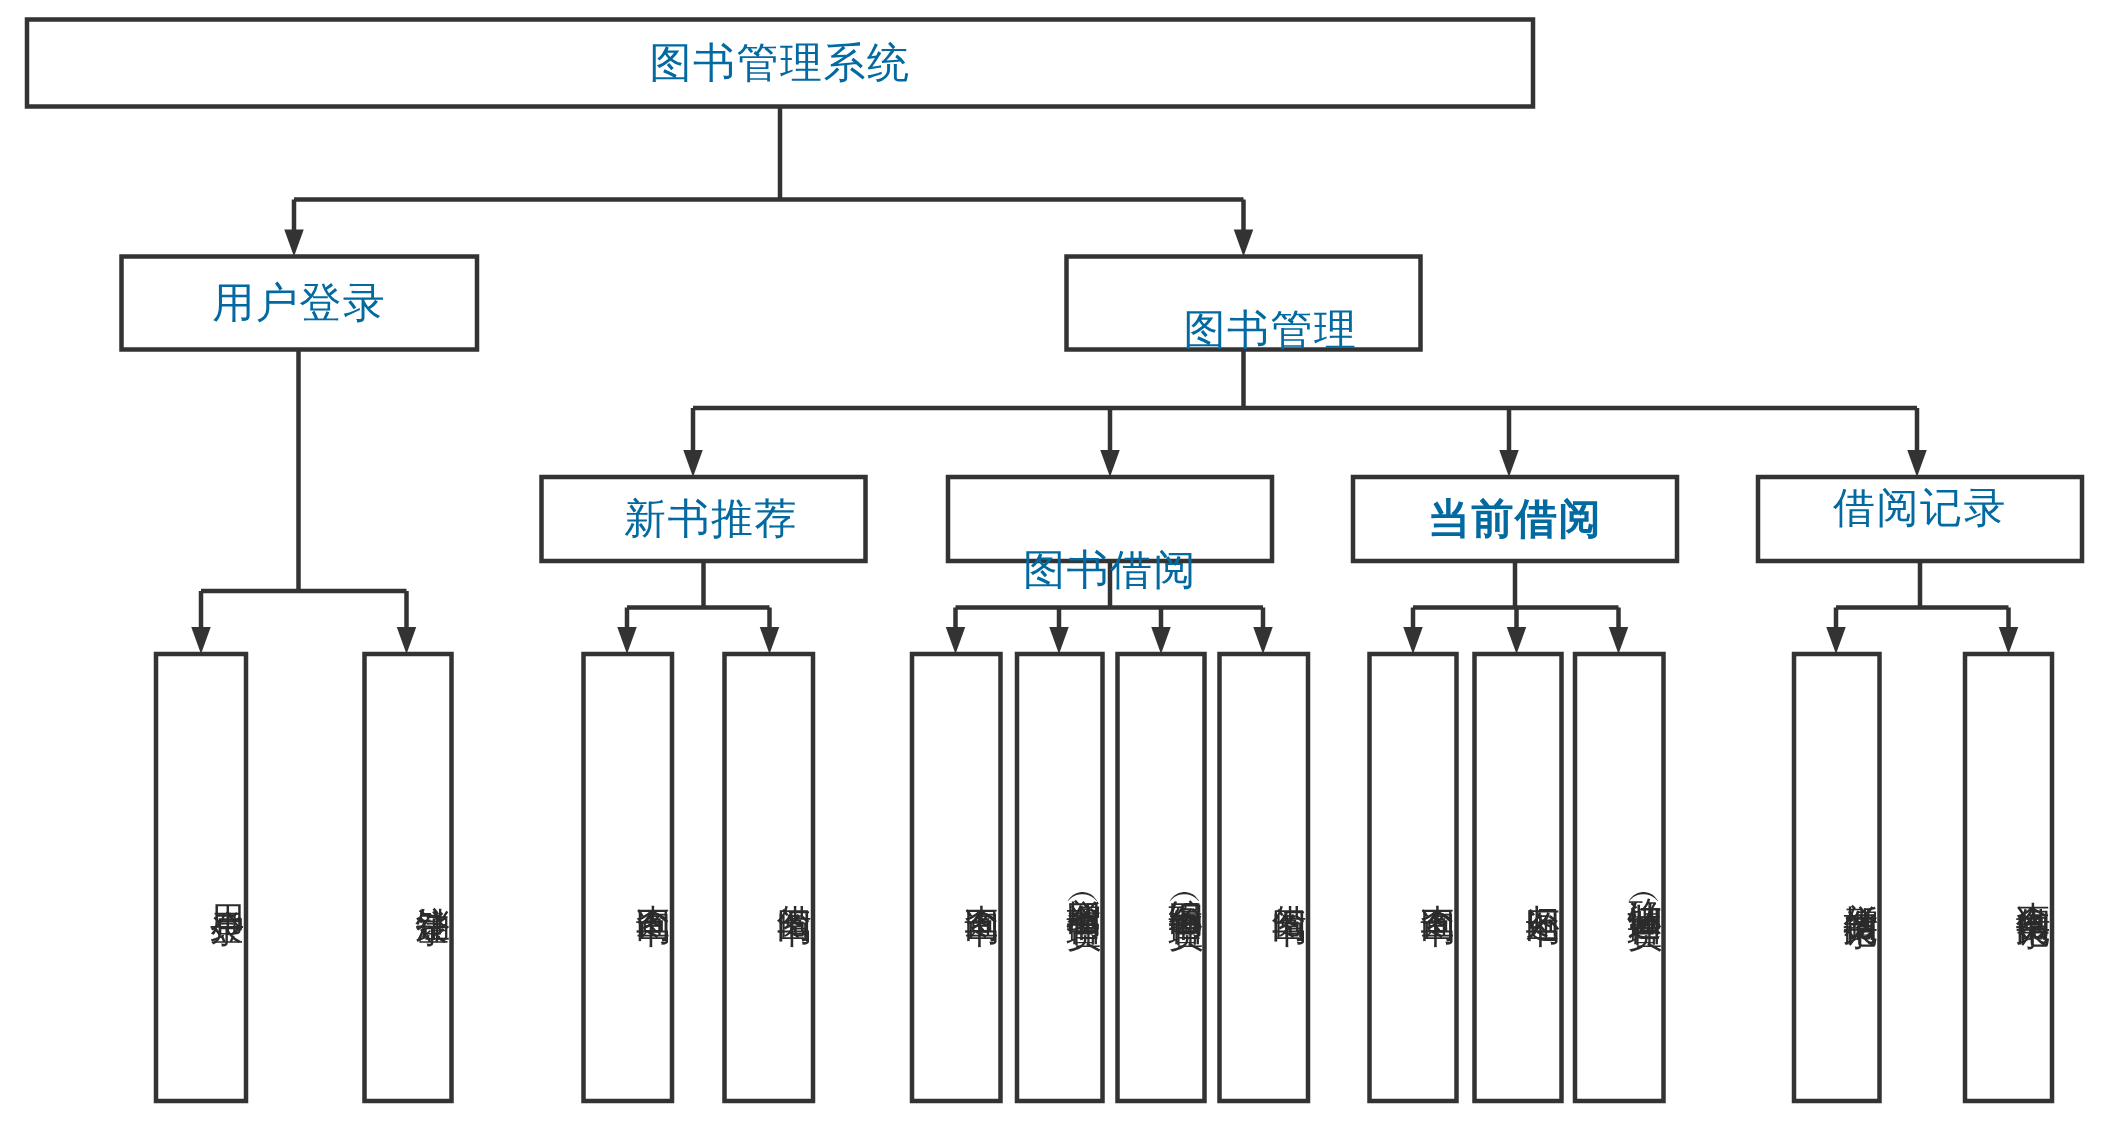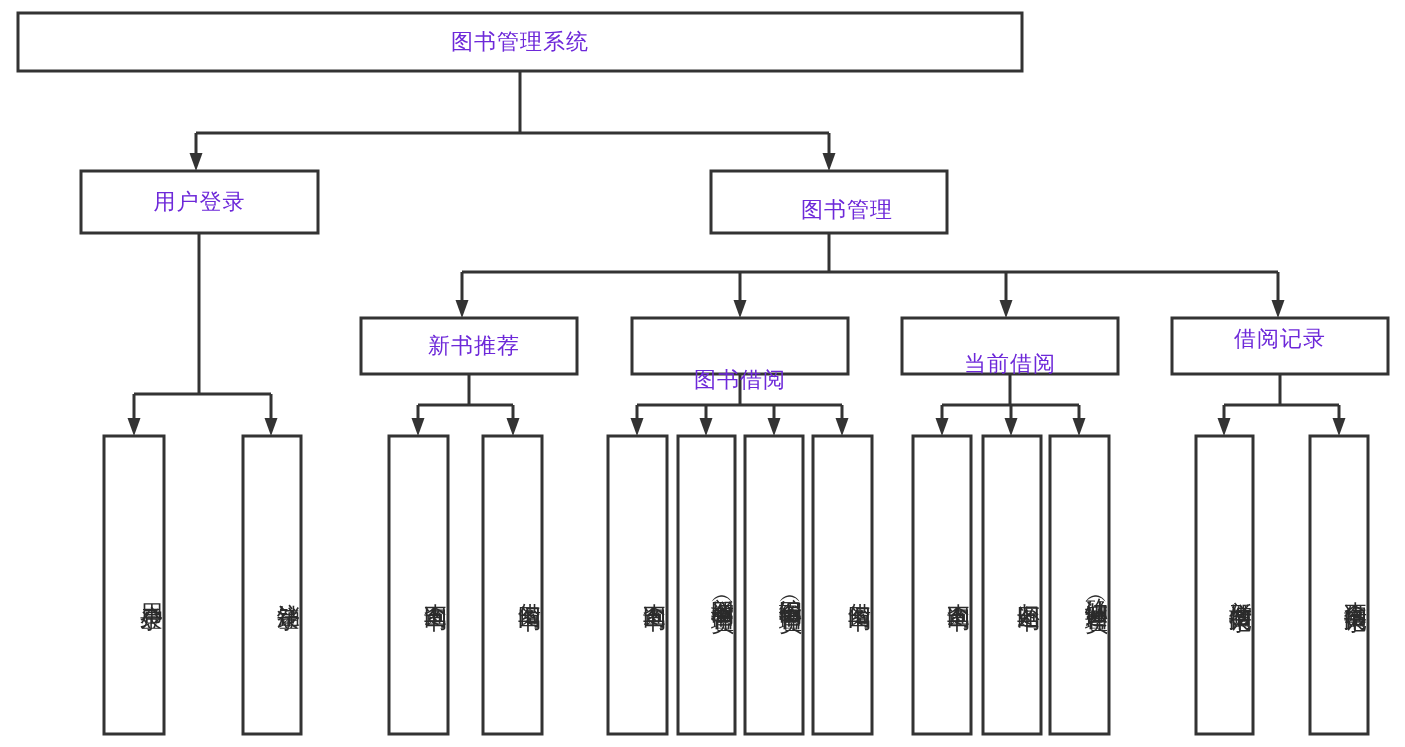--- a/index.html
+++ b/index.html
@@ -38,22 +38,22 @@
   }
   .arrow-head {
     fill: #333333;
     stroke: none;
   }
   .node-label-h {
     position: absolute;
     display: flex;
     align-items: center;
     justify-content: center;
-    color: #6d28d9;
-    font-size: 22px;
+    color: #0369a1;
+    font-size: 28px;
     line-height: 1.1;
     letter-spacing: 1px;
     white-space: nowrap;
     pointer-events: none;
     text-align: center;
   }
   .node-label-v {
     position: absolute;
     display: flex;
     align-items: flex-start;
@@ -221,24 +221,24 @@
       <rect x="913" y="436" width="58" height="298" class="node-box"></rect>
       <rect x="983" y="436" width="58" height="298" class="node-box"></rect>
       <rect x="1050" y="436" width="59" height="298" class="node-box"></rect>
       <rect x="1196" y="436" width="57" height="298" class="node-box"></rect>
       <rect x="1310" y="436" width="58" height="298" class="node-box"></rect>
     </svg>
 
   <div id="label-layer">
       <div class="node-label-h" style="left: 18px; top: 13px; width: 1004px; height: 58px;">图书管理系统</div>
       <div class="node-label-h" style="left: 81px; top: 171px; width: 237px; height: 62px;">用户登录</div>
-      <div class="node-label-h" style="left: 711px; top: 179px; width: 272px; height: 62px;">图书管理</div>
+      <div class="node-label-h" style="left: 711px; top: 189px; width: 272px; height: 62px;">图书管理</div>
       <div class="node-label-h" style="left: 361px; top: 318px; width: 226px; height: 56px;">新书推荐</div>
       <div class="node-label-h" style="left: 632px; top: 318px; width: 216px; height: 56px; margin-top: 34px;">图书借阅</div>
-      <div class="node-label-h" style="left: 902px; top: 336px; width: 216px; height: 56px;">当前借阅</div>
+      <div class="node-label-h" style="left: 902px; top: 318px; width: 216px; height: 56px; font-weight: bold;">当前借阅</div>
       <div class="node-label-h" style="left: 1172px; top: 318px; width: 216px; height: 42px; border-radius: 14px;">借阅记录</div>
       <div class="node-label-v" style="left: 104px; top: 436px; width: 60px; height: 298px;">用户登录</div>
       <div class="node-label-v" style="left: 243px; top: 436px; width: 58px; height: 298px;">注销登录</div>
       <div class="node-label-v" style="left: 389px; top: 436px; width: 59px; height: 298px;">查询图书</div>
       <div class="node-label-v" style="left: 483px; top: 436px; width: 59px; height: 298px;">借阅图书</div>
       <div class="node-label-v" style="left: 608px; top: 436px; width: 59px; height: 298px;">查询图书</div>
       <div class="node-label-v" style="left: 678px; top: 436px; width: 57px; height: 298px;">新增图书（管理员）</div>
       <div class="node-label-v" style="left: 745px; top: 436px; width: 58px; height: 298px;">编辑图书（管理员）</div>
       <div class="node-label-v" style="left: 813px; top: 436px; width: 59px; height: 298px;">借阅图书</div>
       <div class="node-label-v" style="left: 913px; top: 436px; width: 58px; height: 298px;">查询图书</div>

